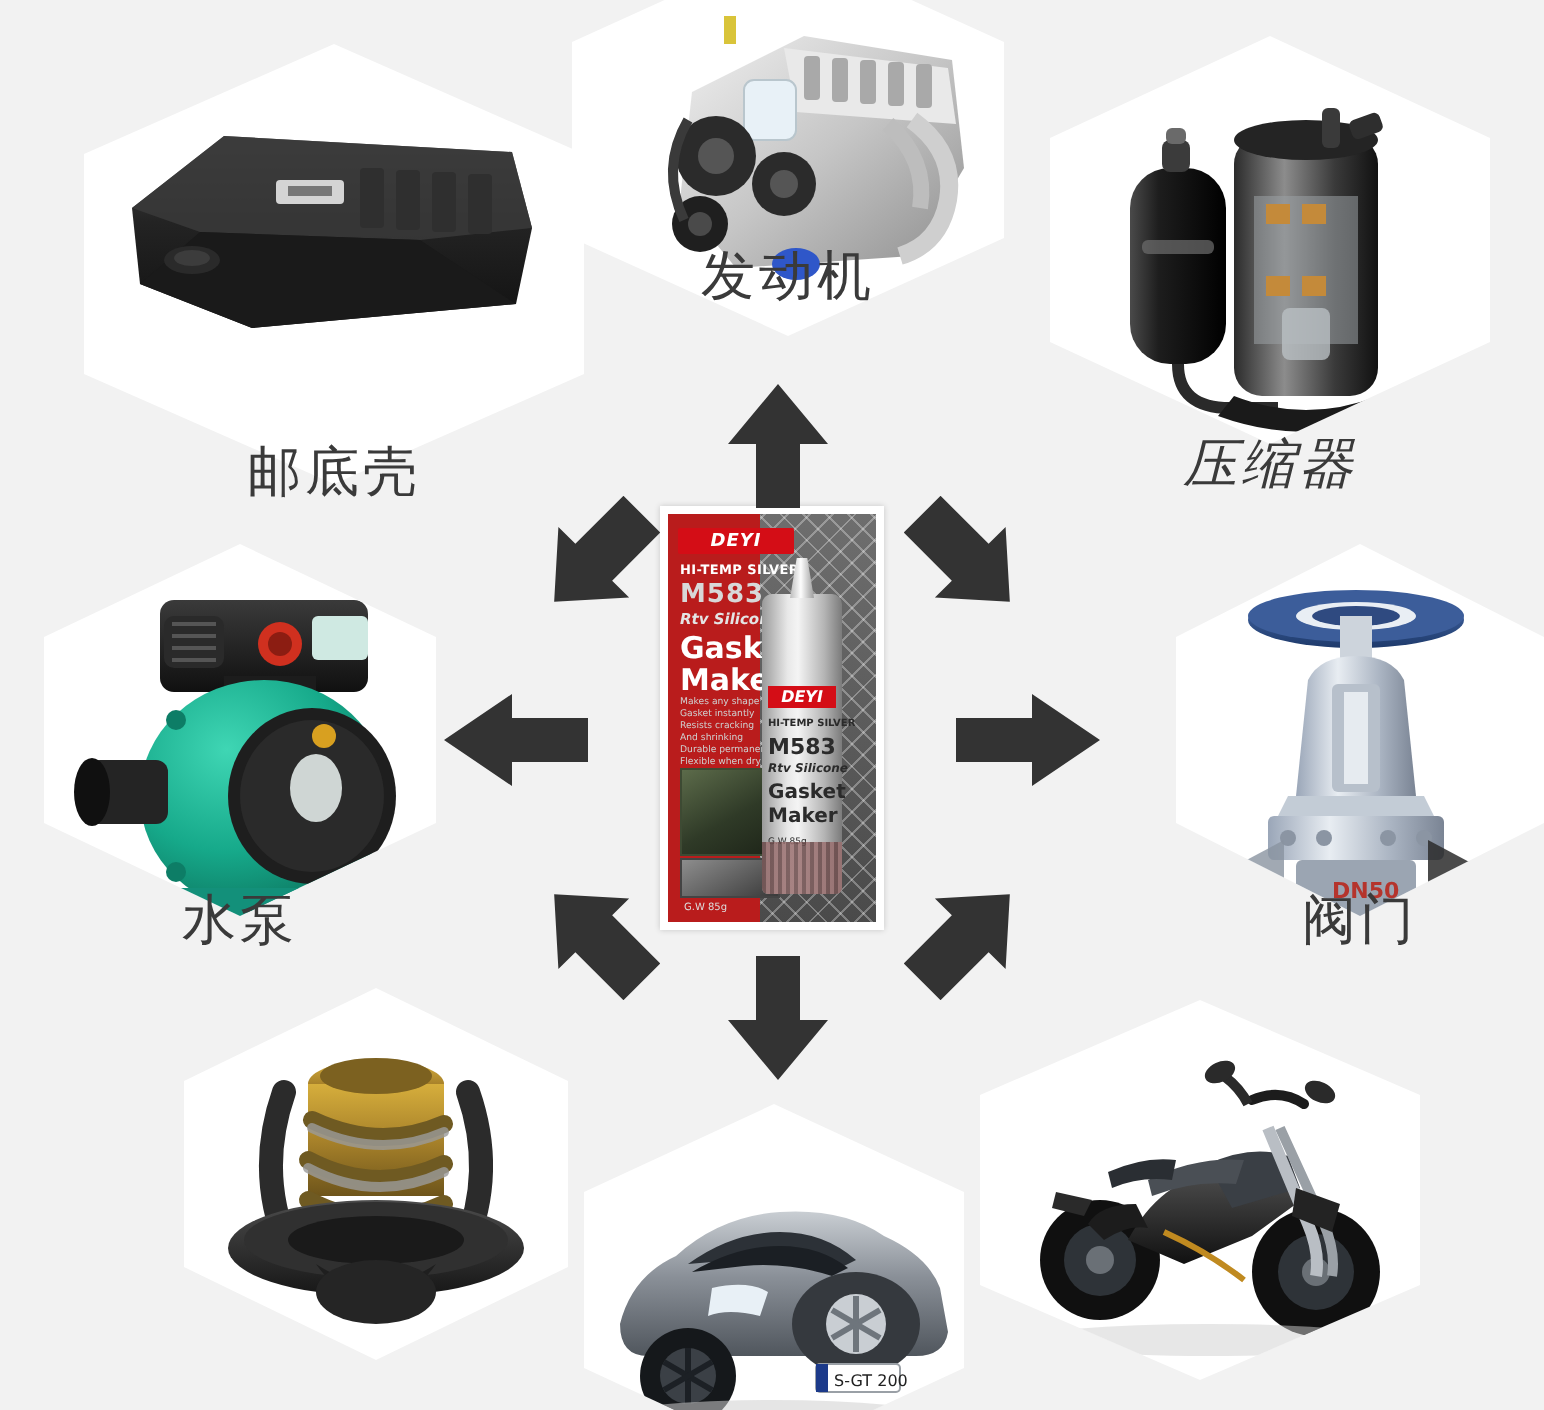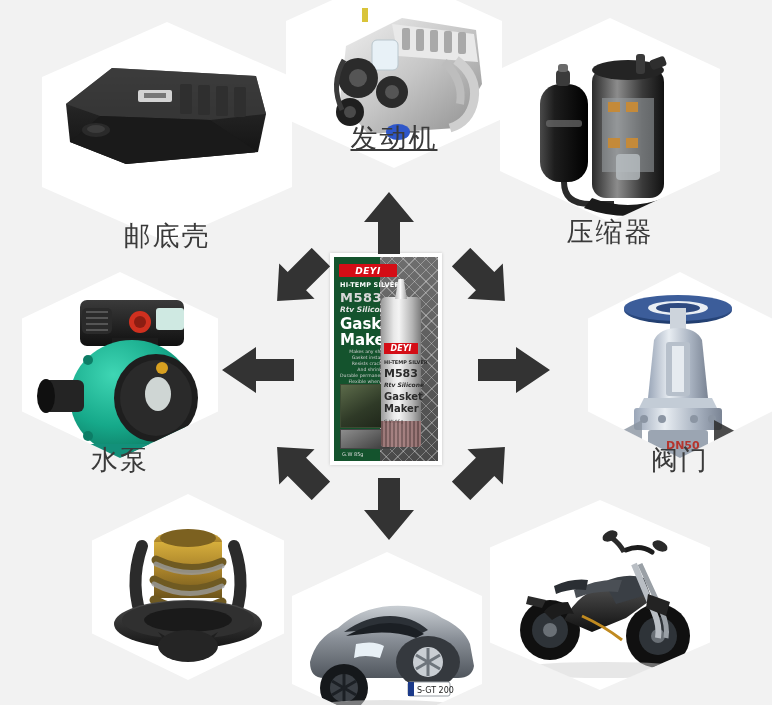--- a/index.html
+++ b/index.html
@@ -32,21 +32,21 @@
 
   
   #product{
     position:absolute;left:330px;top:253px;width:112px;height:212px;
     background:#ffffff;
     box-shadow:0 0 3px rgba(0,0,0,.18);
     padding:4px;box-sizing:border-box;
   }
   #prodinner{
     position:relative;width:100%;height:100%;
-    background:#14532d;overflow:hidden;text-align:right;
+    background:#b91c1c;overflow:hidden;
   }
   
   #mesh{
     position:absolute;right:0;top:0;width:56%;height:100%;
     background:
       repeating-linear-gradient(45deg,transparent 0 7px,rgba(255,255,255,.30) 7px 8px),
       repeating-linear-gradient(-45deg,transparent 0 7px,rgba(255,255,255,.30) 7px 8px),
       linear-gradient(180deg,#6e6e6e,#4a4a4a);
   }
   #brandbar{
@@ -180,24 +180,24 @@
               <circle cx="86" cy="92" r="7" fill="#555"></circle>
             <circle cx="44" cy="112" r="14" fill="#1f1f1f"></circle>
               <circle cx="44" cy="112" r="6" fill="#4a4a4a"></circle>
             <path d="M38 60 q-14 24 -2 50" fill="none" stroke="#3a3a3a" stroke-width="5"></path>
             <ellipse cx="92" cy="132" rx="12" ry="8" fill="#2f57c9"></ellipse>
             <rect x="56" y="8" width="6" height="14" fill="#d9c43a"></rect>
           </g>
         </svg>
       </div>
     </div>
-    <div class="caption" style="top:148px;text-decoration:underline;">发动机</div>
-  </div>
-
-  <div class="cell" style="left:500px;top:18px;width:220px;height:204px;">
+    <div class="caption" style="top:148px;">发动机</div>
+  </div>
+
+  <div class="cell" style="left:525px;top:18px;width:220px;height:204px;font-style:italic;">
     <div class="hex" style="width:220px;height:204px;">
       <div class="art">
         <svg viewBox="0 0 220 204" width="220" height="204">
           <defs>
             <linearGradient id="cmp1" x1="0" y1="0" x2="1" y2="0">
               <stop offset="0" stop-color="#4a4a4a"></stop>
                 <stop offset=".3" stop-color="#1d1d1d"></stop>
               <stop offset="1" stop-color="#000"></stop>
             </linearGradient>
             <linearGradient id="cmp2" x1="0" y1="0" x2="1" y2="0">

